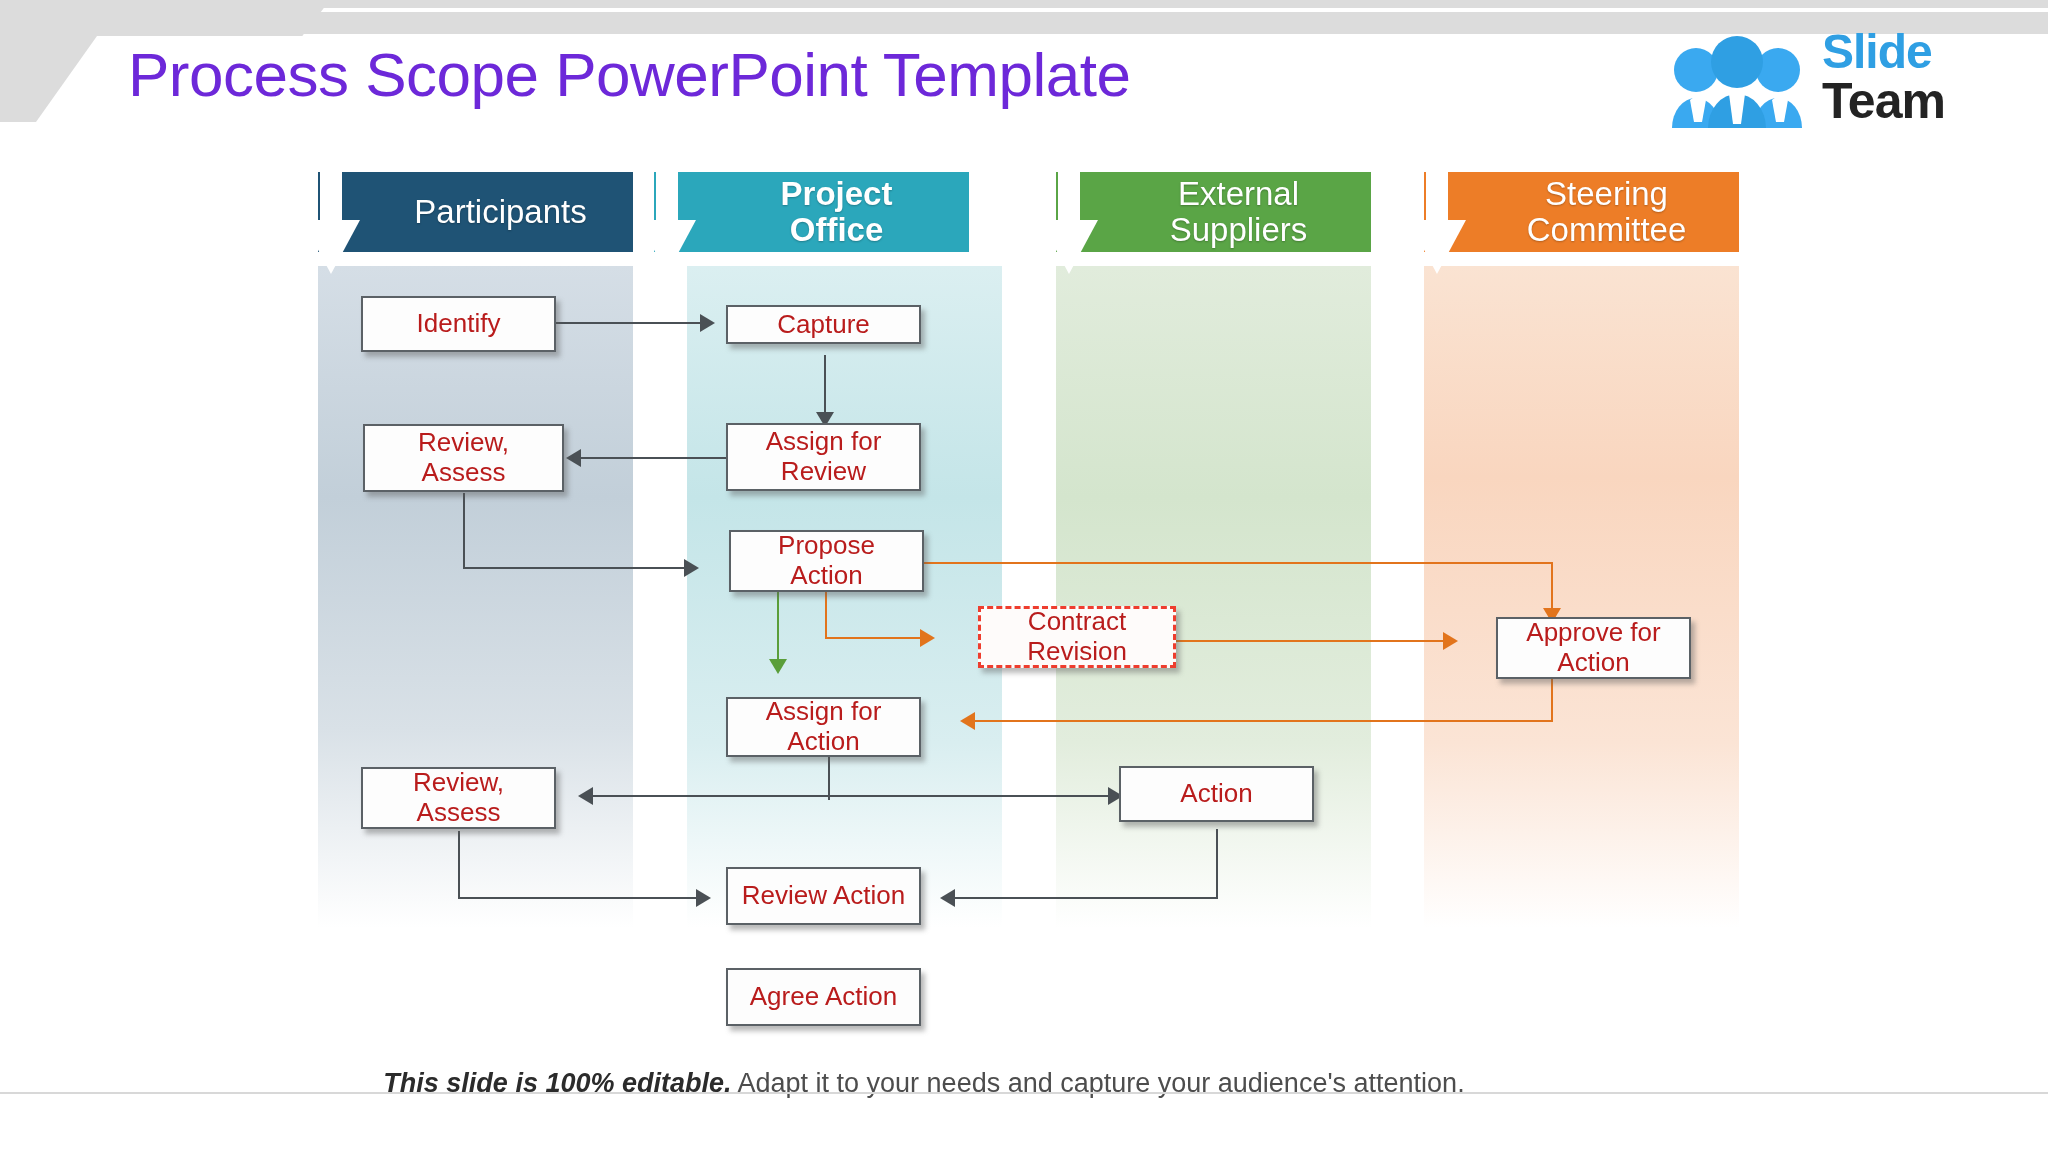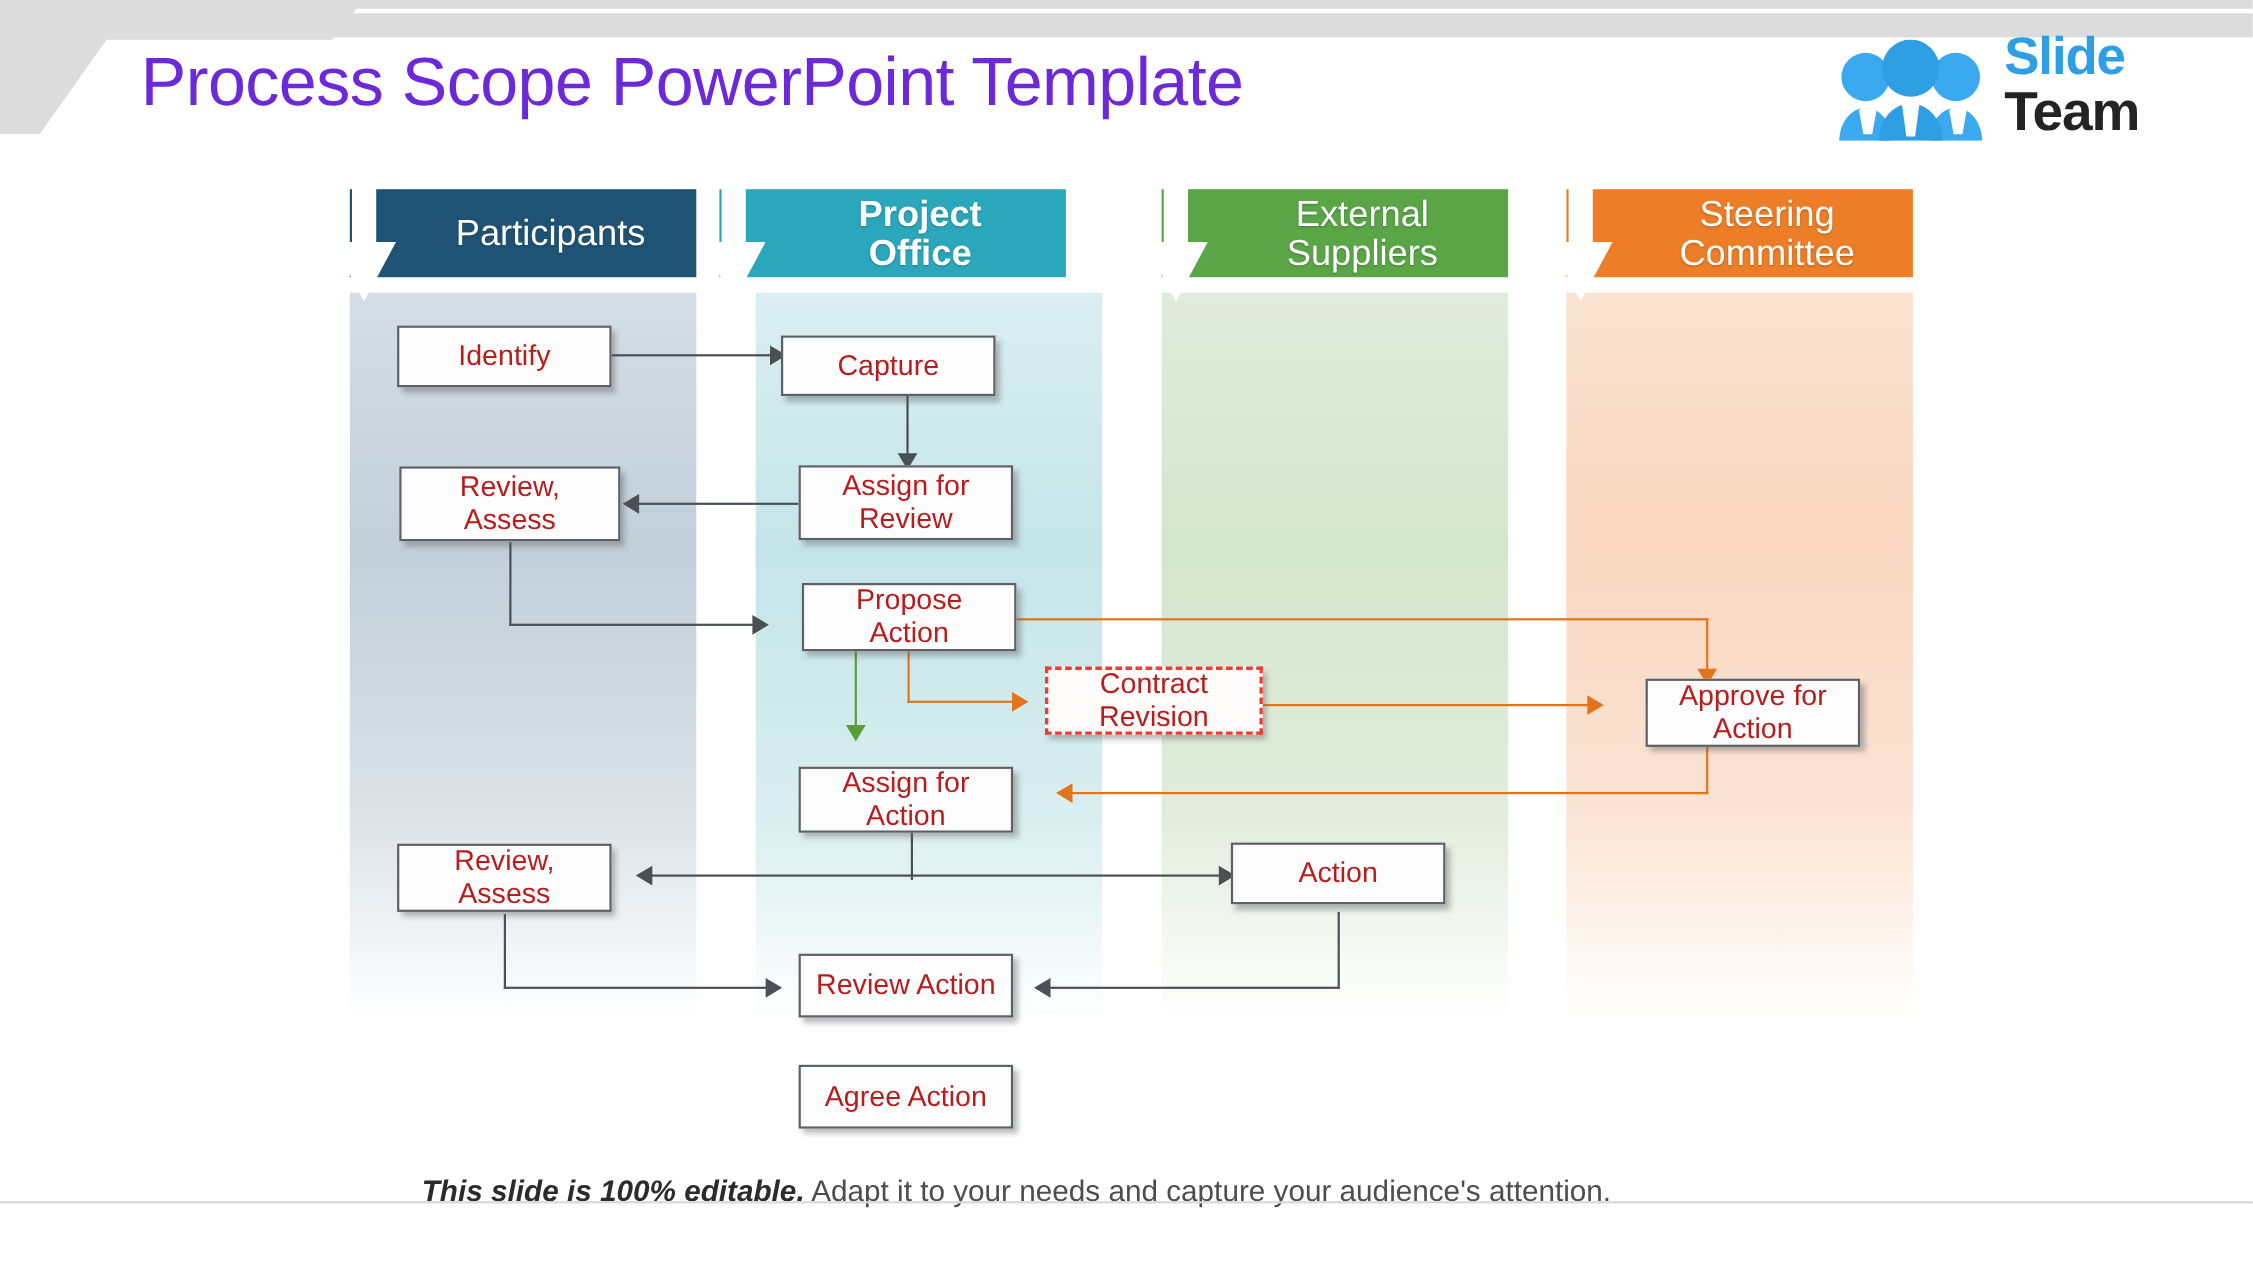--- a/index.html
+++ b/index.html
@@ -71,21 +71,21 @@
     clip-path:polygon(0 0,58px 0,29px 54px);
   }
 
   
   .box{
     position:absolute;background:#fdfdfd;border:2px solid #5b6166;
     box-shadow:4px 5px 5px rgba(90,90,90,.42);
     display:flex;align-items:center;justify-content:center;text-align:center;
     color:#b91c1c;font-size:26px;line-height:1.14;box-sizing:border-box;
   }
-  .box.dashed{border:3px dashed #ee3d2e;background:#fefbfa;}
+  .box.dashed{border:3px dashed #ee3d2e;background:#fefbfa;margin-left:28px;}
 
   
   .ln{position:absolute;background:#4a5055;}
   .ln.h{height:2px;}
   .ln.v{width:2px;}
   .ln.or{background:#e2741c;}
   .ln.gr{background:#5a9e3a;}
 
   .ah{position:absolute;width:0;height:0;}
   .ah.right{border-top:9px solid transparent;border-bottom:9px solid transparent;border-left:15px solid #4a5055;}
@@ -210,21 +210,21 @@
   <div class="ln v" style="left:458px;top:831px;height:68px;"></div>
   <div class="ln h" style="left:458px;top:897px;width:243px;"></div>
   <div class="ah right" style="left:696px;top:889px;"></div>
 
   <div class="ln v" style="left:1216px;top:829px;height:70px;"></div>
   <div class="ln h" style="left:952px;top:897px;width:266px;"></div>
   <div class="ah left" style="left:940px;top:889px;"></div>
 
   <div class="box" style="left:361px;top:296px;width:195px;height:56px;">Identify</div>
 
-  <div class="box" style="left:710px;top:305px;width:195px;height:55px;">Capture</div>
+  <div class="box" style="left:726px;top:305px;width:195px;height:39px;">Capture</div>
 
   <div class="box" style="left:363px;top:424px;width:201px;height:68px;">Review,<br>Assess</div>
 
   <div class="box" style="left:726px;top:423px;width:195px;height:68px;">Assign for<br>Review</div>
 
   <div class="box" style="left:729px;top:530px;width:195px;height:62px;">Propose<br>Action</div>
 
   <div class="box dashed" style="left:950px;top:606px;width:198px;height:62px;">Contract<br>Revision</div>
 
   <div class="box" style="left:1496px;top:617px;width:195px;height:62px;">Approve for<br>Action</div>

